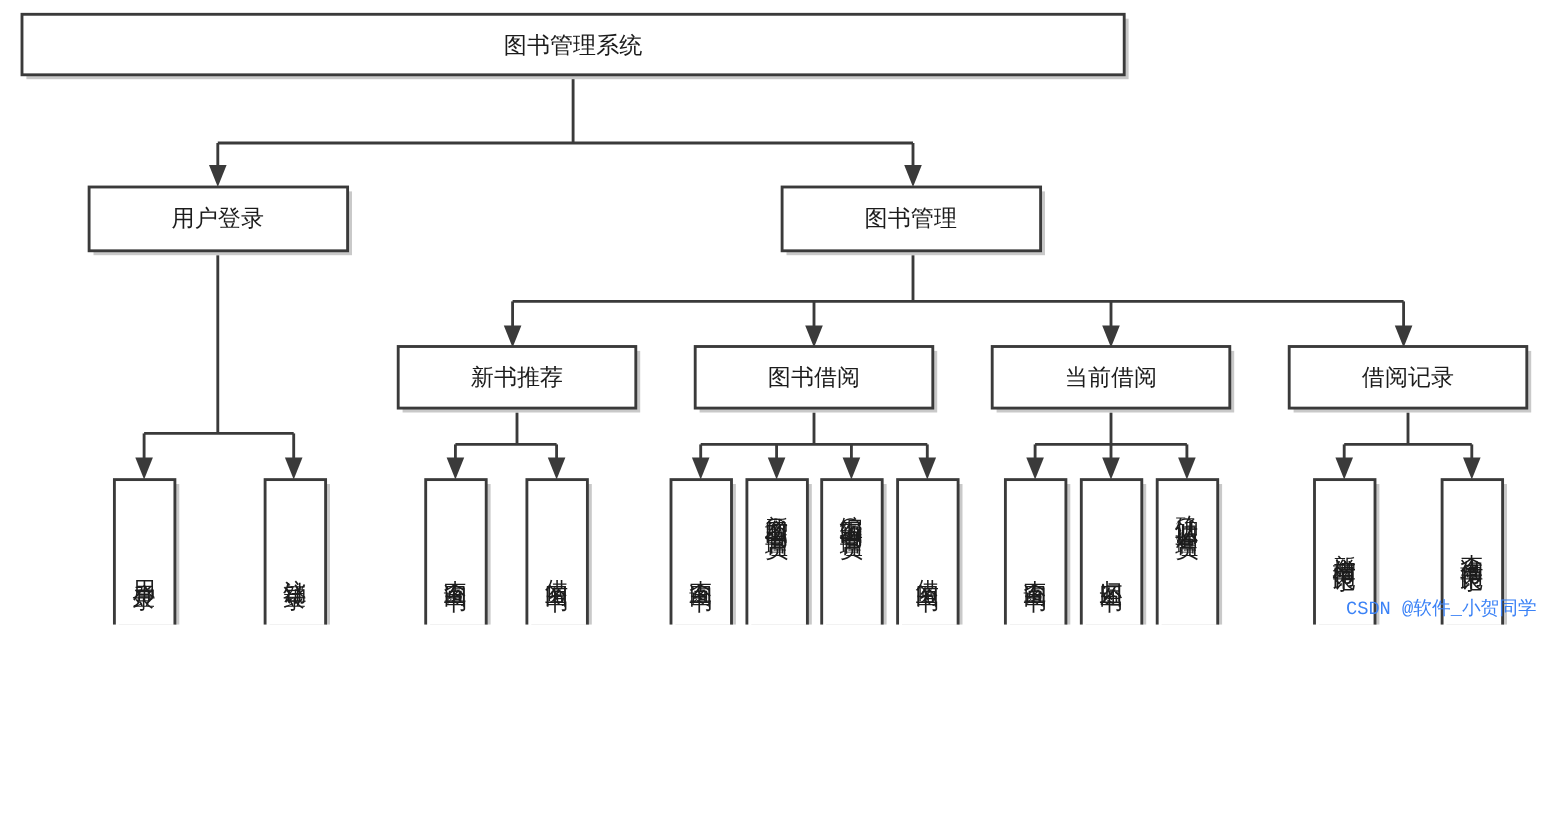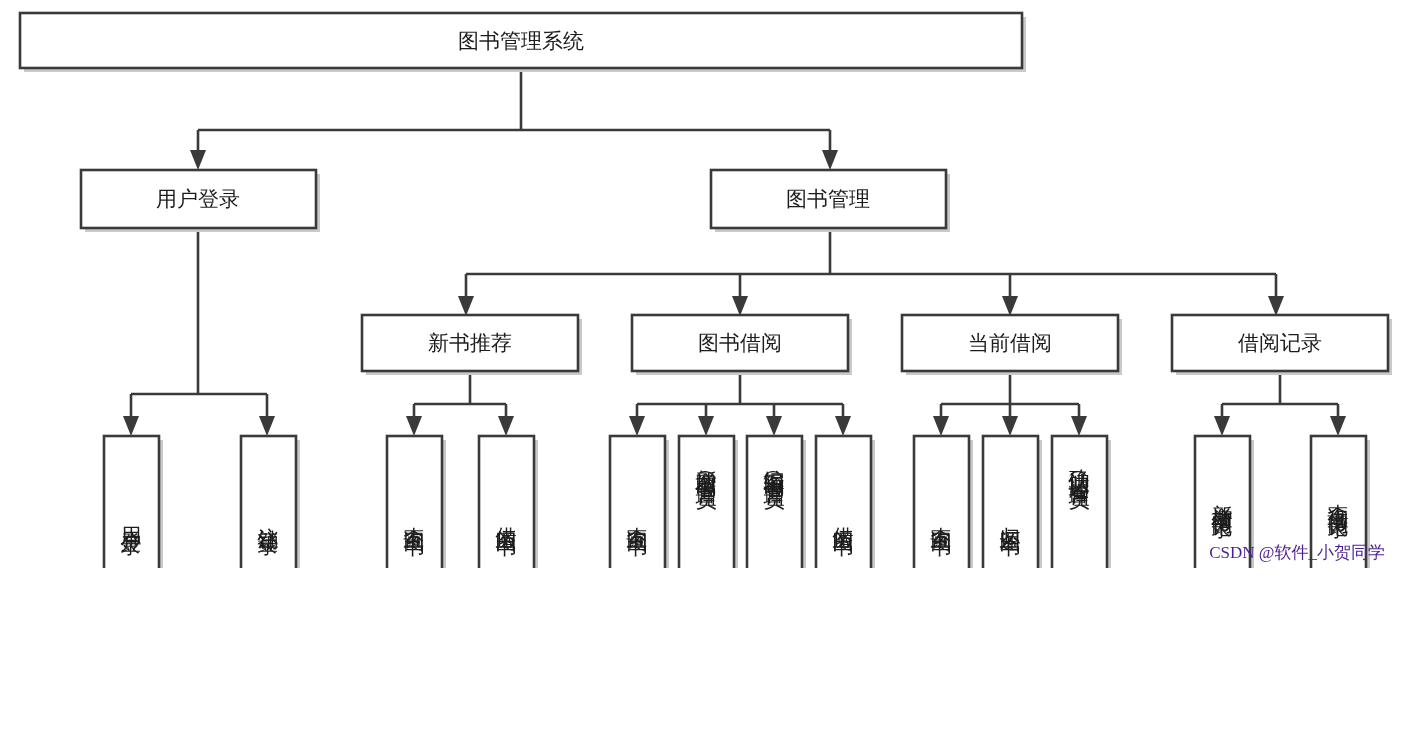--- a/index.html
+++ b/index.html
@@ -55,25 +55,25 @@
     font-family: "DejaVu Sans", "Liberation Sans", sans-serif;
     font-size: 21px;
     fill: #1c1c1c;
     writing-mode: vertical-rl;
     text-orientation: upright;
     glyph-orientation-vertical: 0;
     letter-spacing: 3px;
   }
   .watermark {
     position: absolute;
-    right: 20px;
+    right: 8px;
     bottom: 4px;
-    font-family: Liberation Serif, serif;
+    font-family: Liberation Mono, monospace;
     font-size: 17px;
-    color: #4c1d95;
+    color: #3b82f6;
     white-space: nowrap;
     pointer-events: none;
   }
 </style>
 </head>
 <body>
 
 <div id="diagram-root">
 
   <svg id="tree-svg" viewBox="0 0 1405 747" xmlns="http://www.w3.org/2000/svg">

